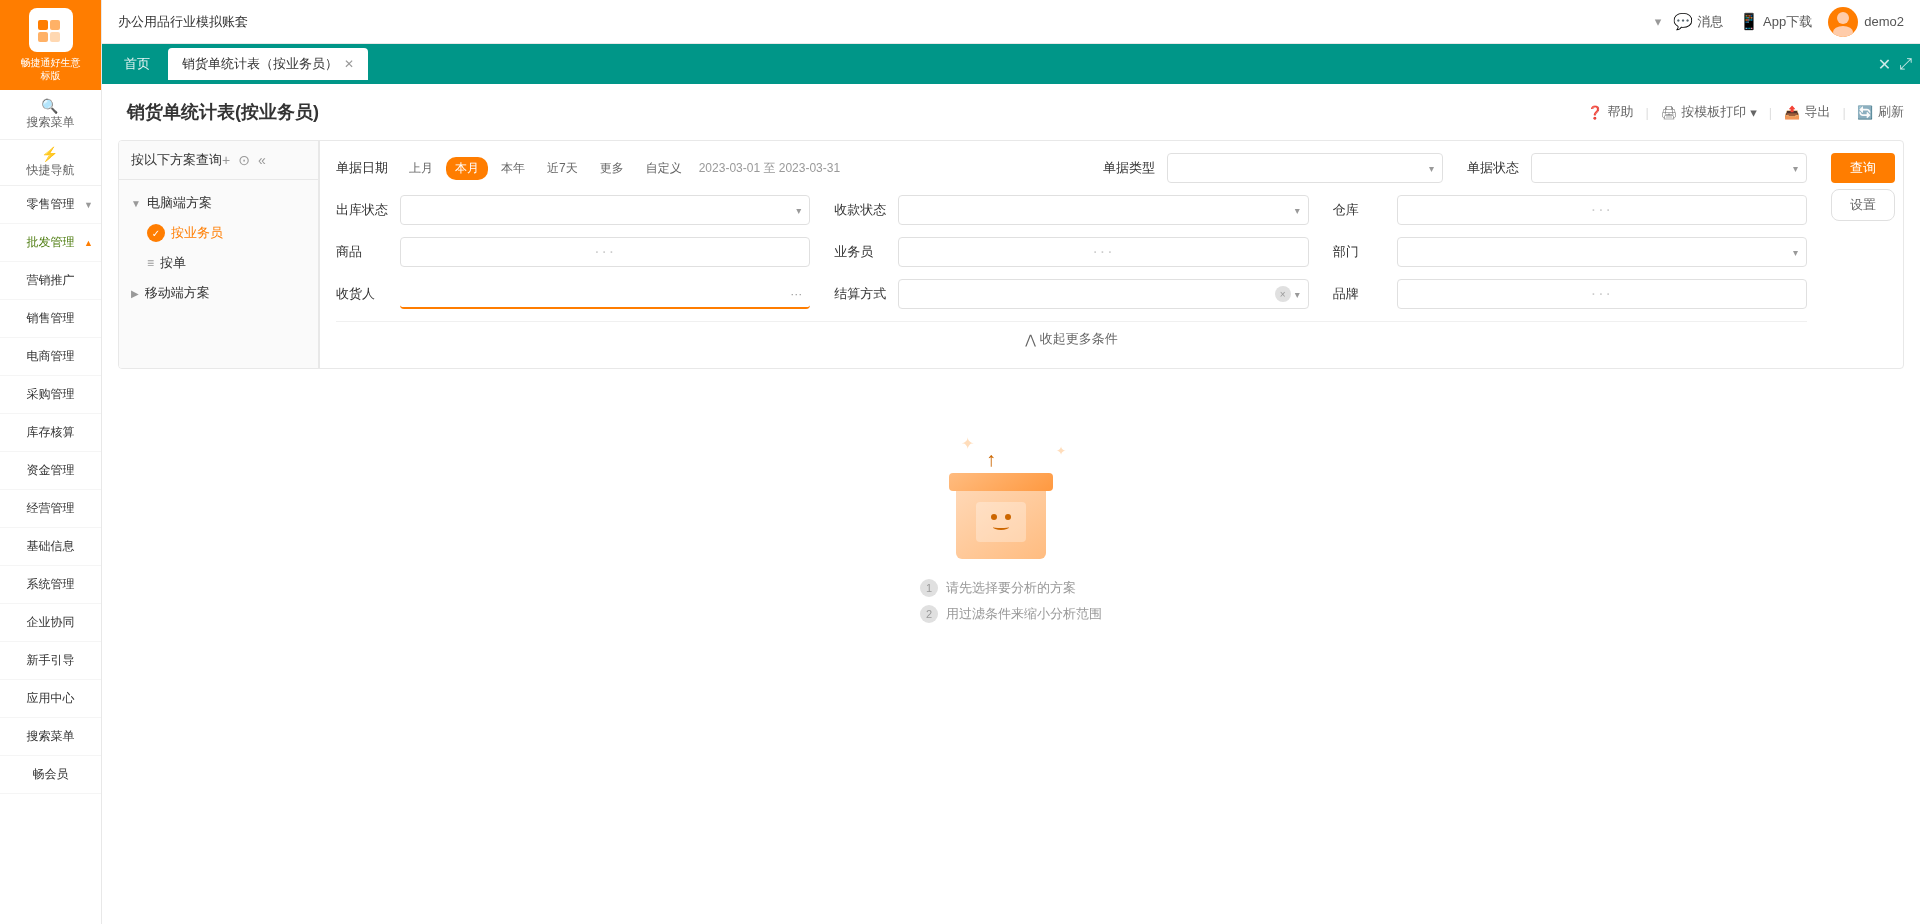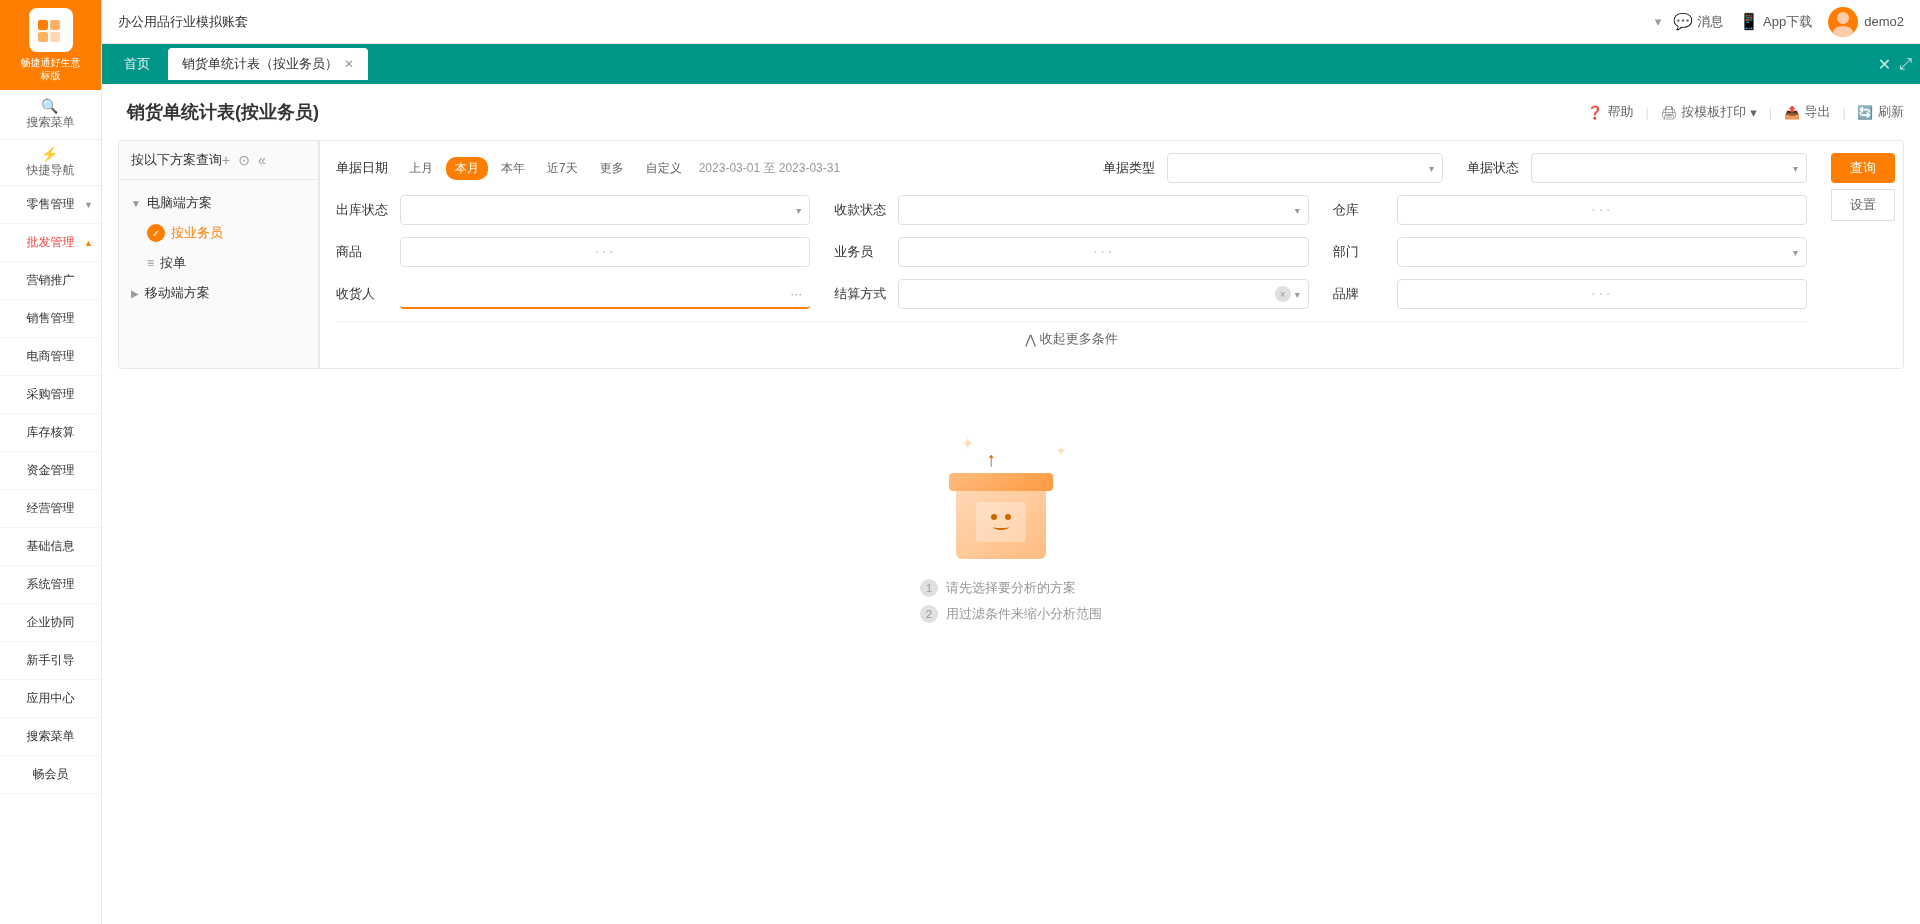--- a/index.html
+++ b/index.html
@@ -7,21 +7,21 @@
 
     
     .sidebar { width: 102px; background: #fff; display: flex; flex-direction: column; align-items: flex-end; border-right: 1px solid #e8e8e8; flex-shrink: 0; }
     .sidebar-logo { width: 100%; background: #ff7d00; padding: 8px 0; display: flex; flex-direction: column; align-items: center; cursor: pointer; }
     .sidebar-logo-icon { width: 44px; height: 44px; background: #fff; border-radius: 8px; display: flex; align-items: center; justify-content: center; }
     .sidebar-logo-icon svg { width: 32px; height: 32px; }
     .sidebar-logo-text { color: #fff; font-size: 11px; margin-top: 4px; text-align: center; line-height: 1.3; }
     .sidebar-search { width: 100%; padding: 8px 0; text-align: center; cursor: pointer; color: #666; font-size: 12px; border-bottom: 1px solid #f0f0f0; }
     .sidebar-nav { width: 100%; padding: 6px 0; text-align: center; cursor: pointer; color: #666; font-size: 12px; border-bottom: 1px solid #f0f0f0; }
     .sidebar-menu-item { width: 100%; padding: 10px 0; text-align: center; cursor: pointer; color: #333; font-size: 12px; display: flex; flex-direction: column; align-items: center; border-bottom: 1px solid #f5f5f5; position: relative; }
-    .sidebar-menu-item.active { color: #ef4444; }
+    .sidebar-menu-item.active { color: #4d7c0f; }
     .sidebar-menu-item.has-arrow::after { content: "▲"; font-size: 9px; color: #ff7d00; position: absolute; right: 8px; top: 50%; transform: translateY(-50%); }
     .sidebar-menu-item.has-arrow-down::after { content: "▼"; font-size: 9px; color: #999; position: absolute; right: 8px; top: 50%; transform: translateY(-50%); }
 
     
     .main { flex: 1; display: flex; flex-direction: column; overflow: hidden; }
 
     
     .topbar { height: 44px; background: #fff; display: flex; align-items: center; padding: 0 16px; border-bottom: 1px solid #e8e8e8; flex-shrink: 0; gap: 12px; }
     .topbar-title { font-size: 13px; color: #333; flex: 1; }
     .topbar-actions { display: flex; align-items: center; gap: 16px; margin-left: auto; }
@@ -79,21 +79,21 @@
     .filter-dropdown { flex: 1; height: 30px; border: 1px solid #e0e0e0; border-radius: 4px; padding: 0 8px; font-size: 13px; color: #999; outline: none; background: #fff; display: flex; align-items: center; justify-content: space-between; cursor: pointer; }
     .filter-dropdown-arrow { color: #999; font-size: 10px; }
     .filter-dots { color: #ccc; cursor: pointer; font-size: 16px; letter-spacing: 2px; }
     .filter-with-x { flex: 1; height: 30px; border: 1px solid #e0e0e0; border-radius: 4px; padding: 0 8px; font-size: 13px; color: #333; display: flex; align-items: center; justify-content: space-between; cursor: pointer; }
     .filter-x-btn { width: 16px; height: 16px; border-radius: 50%; background: #e0e0e0; color: #999; display: flex; align-items: center; justify-content: center; font-size: 10px; cursor: pointer; }
     .collapse-btn { width: 100%; text-align: center; padding: 8px 0; cursor: pointer; color: #666; font-size: 13px; display: flex; align-items: center; justify-content: center; gap: 4px; border-top: 1px solid #f0f0f0; margin-top: 4px; }
 
     
     .action-buttons { display: flex; flex-direction: column; gap: 6px; padding: 12px 8px; flex-shrink: 0; justify-content: flex-start; padding-top: 12px; }
     .btn-query { background: #ff7d00; color: #fff; border: none; border-radius: 4px; padding: 6px 10px; font-size: 13px; cursor: pointer; white-space: nowrap; }
-    .btn-settings { background: #fff; color: #666; border: 1px solid #e0e0e0; border-radius: 0; padding: 6px 18px; font-size: 13px; cursor: pointer; white-space: nowrap; }
+    .btn-settings { background: #fff; color: #666; border: 1px solid #e0e0e0; border-radius: 8px; padding: 6px 18px; font-size: 13px; cursor: pointer; white-space: nowrap; }
 
     
     .empty-state { display: flex; flex-direction: column; align-items: center; justify-content: center; padding: 60px 0; }
     .empty-hints { color: #999; font-size: 13px; text-align: left; }
     .empty-hint { display: flex; align-items: center; gap: 8px; margin-bottom: 8px; }
     .hint-num { width: 18px; height: 18px; border-radius: 50%; background: #e0e0e0; color: #999; font-size: 11px; display: flex; align-items: center; justify-content: center; flex-shrink: 0; }
 
     
     .filter-divider { width: 1px; background: #e8e8e8; align-self: stretch; }
     

